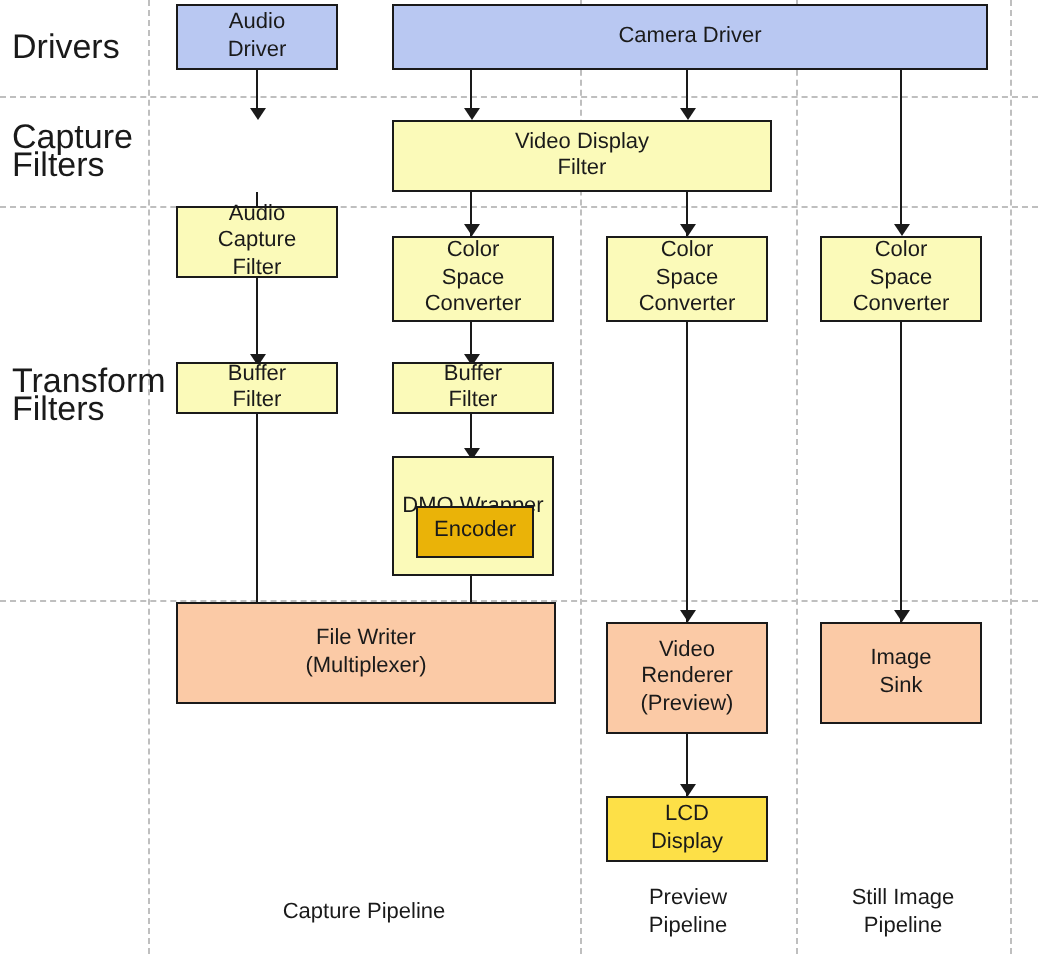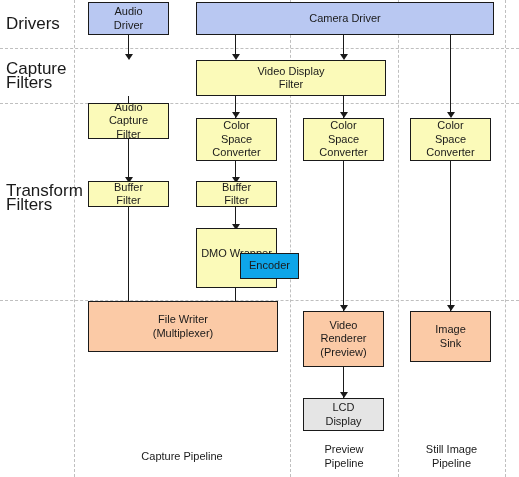--- a/index.html
+++ b/index.html
@@ -61,22 +61,22 @@
     text-align: center;
     font-size: 11px;
     line-height: 13.5px;
     color: #1a1a1a;
     white-space: pre-line;
     padding: 0 12px;
   }
   .node.driver  { background: #b9c8f2; }
   .node.filter  { background: #fbfab9; }
   .node.sink    { background: #fbcaa6; }
-  .node.display { background: #e5e5e5; }
-  .node.nested  { background: #0ea5e9; margin-left: 32px; }
+  .node.display { background: #fde047; }
+  .node.nested  { background: #eab308; }
   
   .conn {
     position: absolute;
     background: #1a1a1a;
     width: 1.4px;
   }
   .arrowhead {
     position: absolute;
     width: 0; height: 0;
     border-left: 4px solid transparent;

